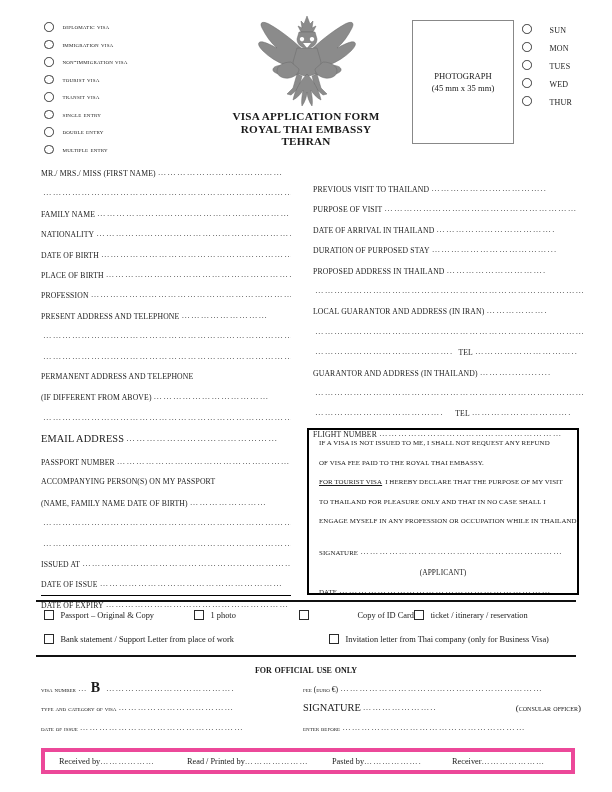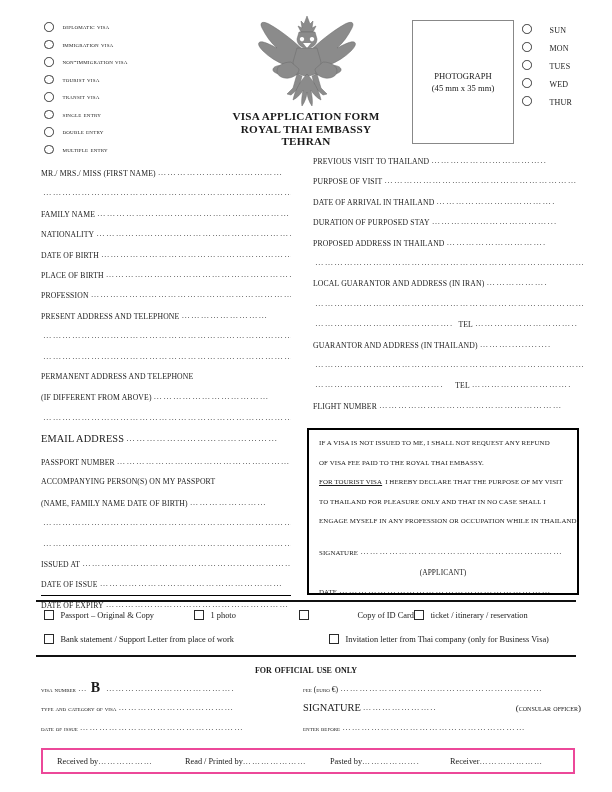--- a/index.html
+++ b/index.html
@@ -53,21 +53,21 @@
 
   
   #days{left:522px;top:20px;width:70px;}
   .day-row{display:flex;align-items:center;height:18px;}
   .day-label{font-size:12px;font-variant:small-caps;text-transform:lowercase;
     margin-left:9px;letter-spacing:.2px;}
 
   
   .form-col{font-size:7.7px;letter-spacing:.15px;}
   #left-col{left:41px;top:168px;width:250px;}
-  #right-col{left:313px;top:156px;width:270px;}
+  #right-col{left:313px;top:184px;width:270px;}
   .f-row{display:flex;align-items:baseline;height:20.4px;}
   .email-row{height:24px;}
   .email-row .lbl{font-size:10.3px;}
   .email-row .dots{font-size:9px;}
   .plain-row{height:20.4px;}
 
   
   #left-rule{left:41px;top:595px;width:250px;border-top:1px solid #000;}
 
   
@@ -107,21 +107,21 @@
   .off-left{width:262px;display:flex;align-items:baseline;}
   .off-right{flex:1;display:flex;align-items:baseline;}
   .big-b{font-size:14px;font-weight:bold;margin:0 4px 0 3px;line-height:1;}
   .sig-big{font-size:10.4px;}
   .consular{font-size:9px;font-variant:small-caps;text-transform:lowercase;white-space:nowrap;}
   .sc{font-variant:small-caps;text-transform:lowercase;}
 
   
   #receiver-bar{
     left:41px;top:748px;width:534px;height:26px;
-    border:2px solid #ec4899;box-sizing:border-box;
+    border:4px solid #ec4899;box-sizing:border-box;
     display:flex;align-items:center;font-size:8.3px;
   }
   .rb-item{display:flex;align-items:baseline;white-space:nowrap;}
   .rb-dots{letter-spacing:1.1px;font-size:8px;}
 </style>
 </head>
 <body>
 
 <div class="page">
 

